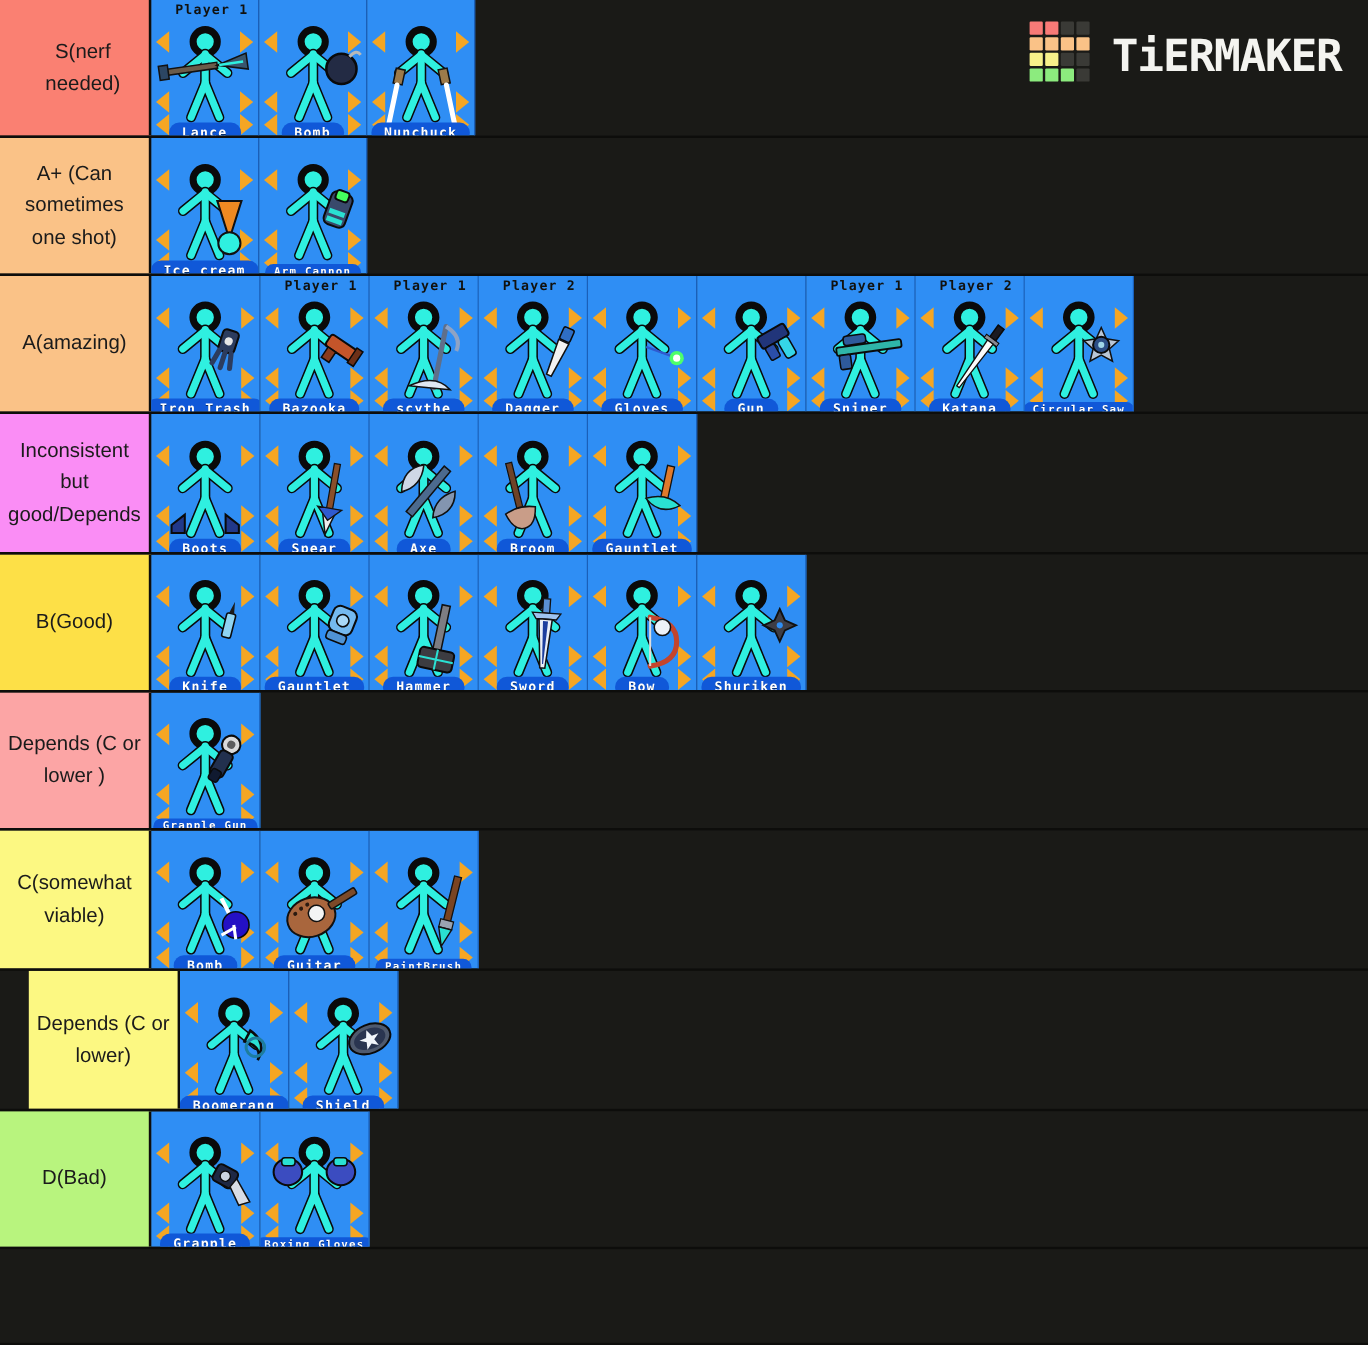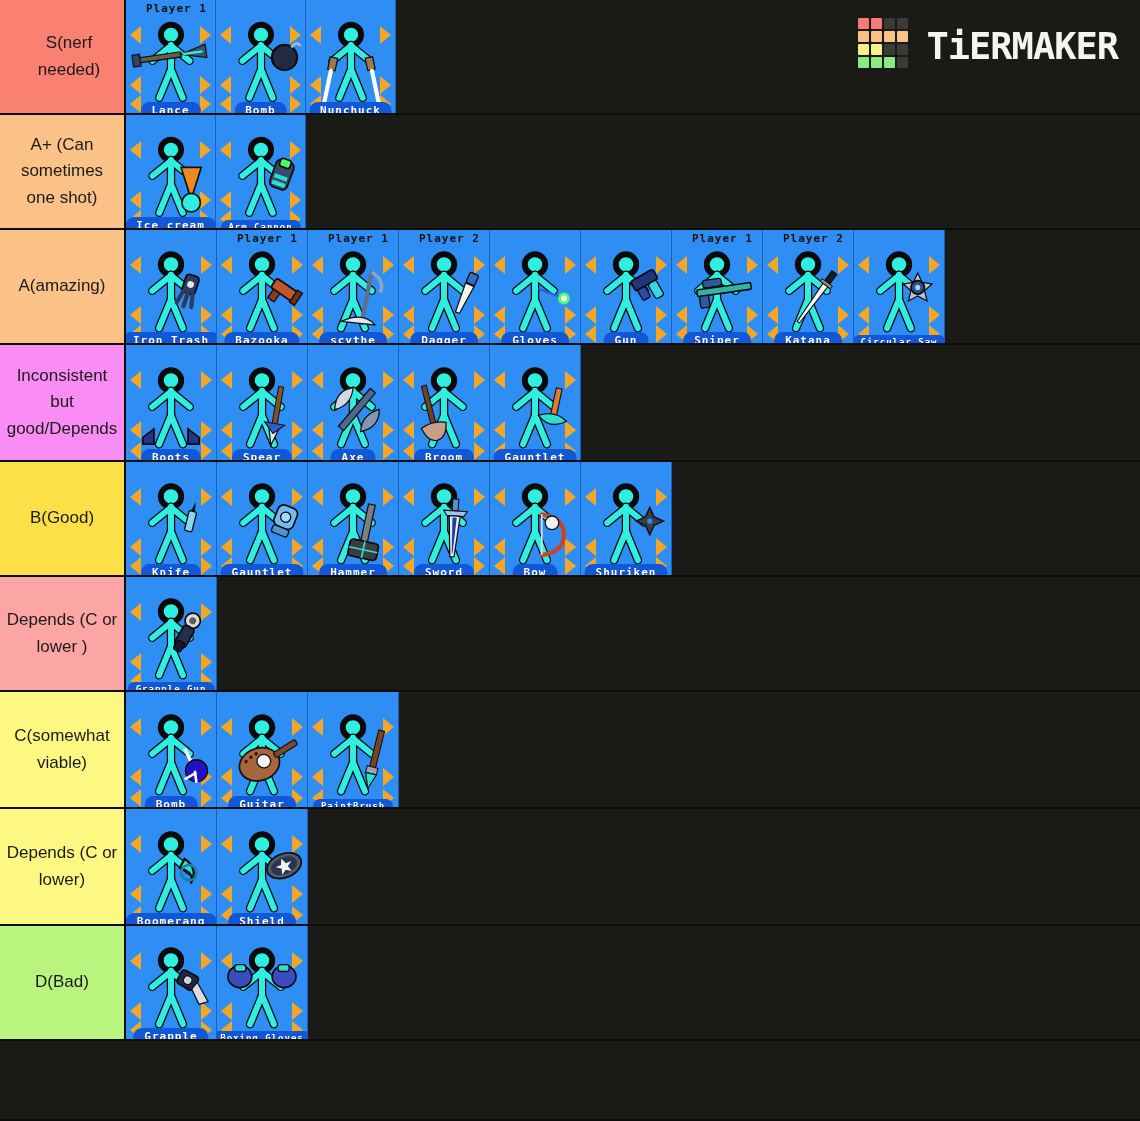--- a/index.html
+++ b/index.html
@@ -803,21 +803,21 @@
               <g transform="rotate(14 76 54)">
                 <rect x="72" y="20" width="7" height="46" fill="#7a4422" stroke="#111" stroke-width="1.3"></rect>
                 <rect x="69" y="64" width="13" height="8" fill="#9aa3b0" stroke="#111" stroke-width="1.2"></rect>
                 <path d="M69,72 L82,72 L76,90 Z" fill="#2ae0d2" stroke="#111" stroke-width="1.4"></path>
               </g>
             </svg></div>
           <div class="namepill small">PaintBrush</div>
         </div>
       </div>
     </div>
-    <div class="tier-row" style="height: 117px;">
+    <div class="tier-row" style="height: 117px; padding-left: 24px;">
       <div class="tier-label" style="background: rgb(252, 248, 130);">Depends (C or lower)</div>
       <div class="tier-items">
         <div class="card" style="width: 91px; height: 127px;">
           <div class="arrow left a1"></div>
           <div class="arrow right a1"></div>
           <div class="arrow left a2"></div>
           <div class="arrow right a2"></div>
           <div class="arrow left a3"></div>
           <div class="arrow right a3"></div>
           <div class="stick" style="top: 8px;"><svg width="85" height="111" viewBox="0 0 100 100" preserveAspectRatio="xMidYMid meet">

